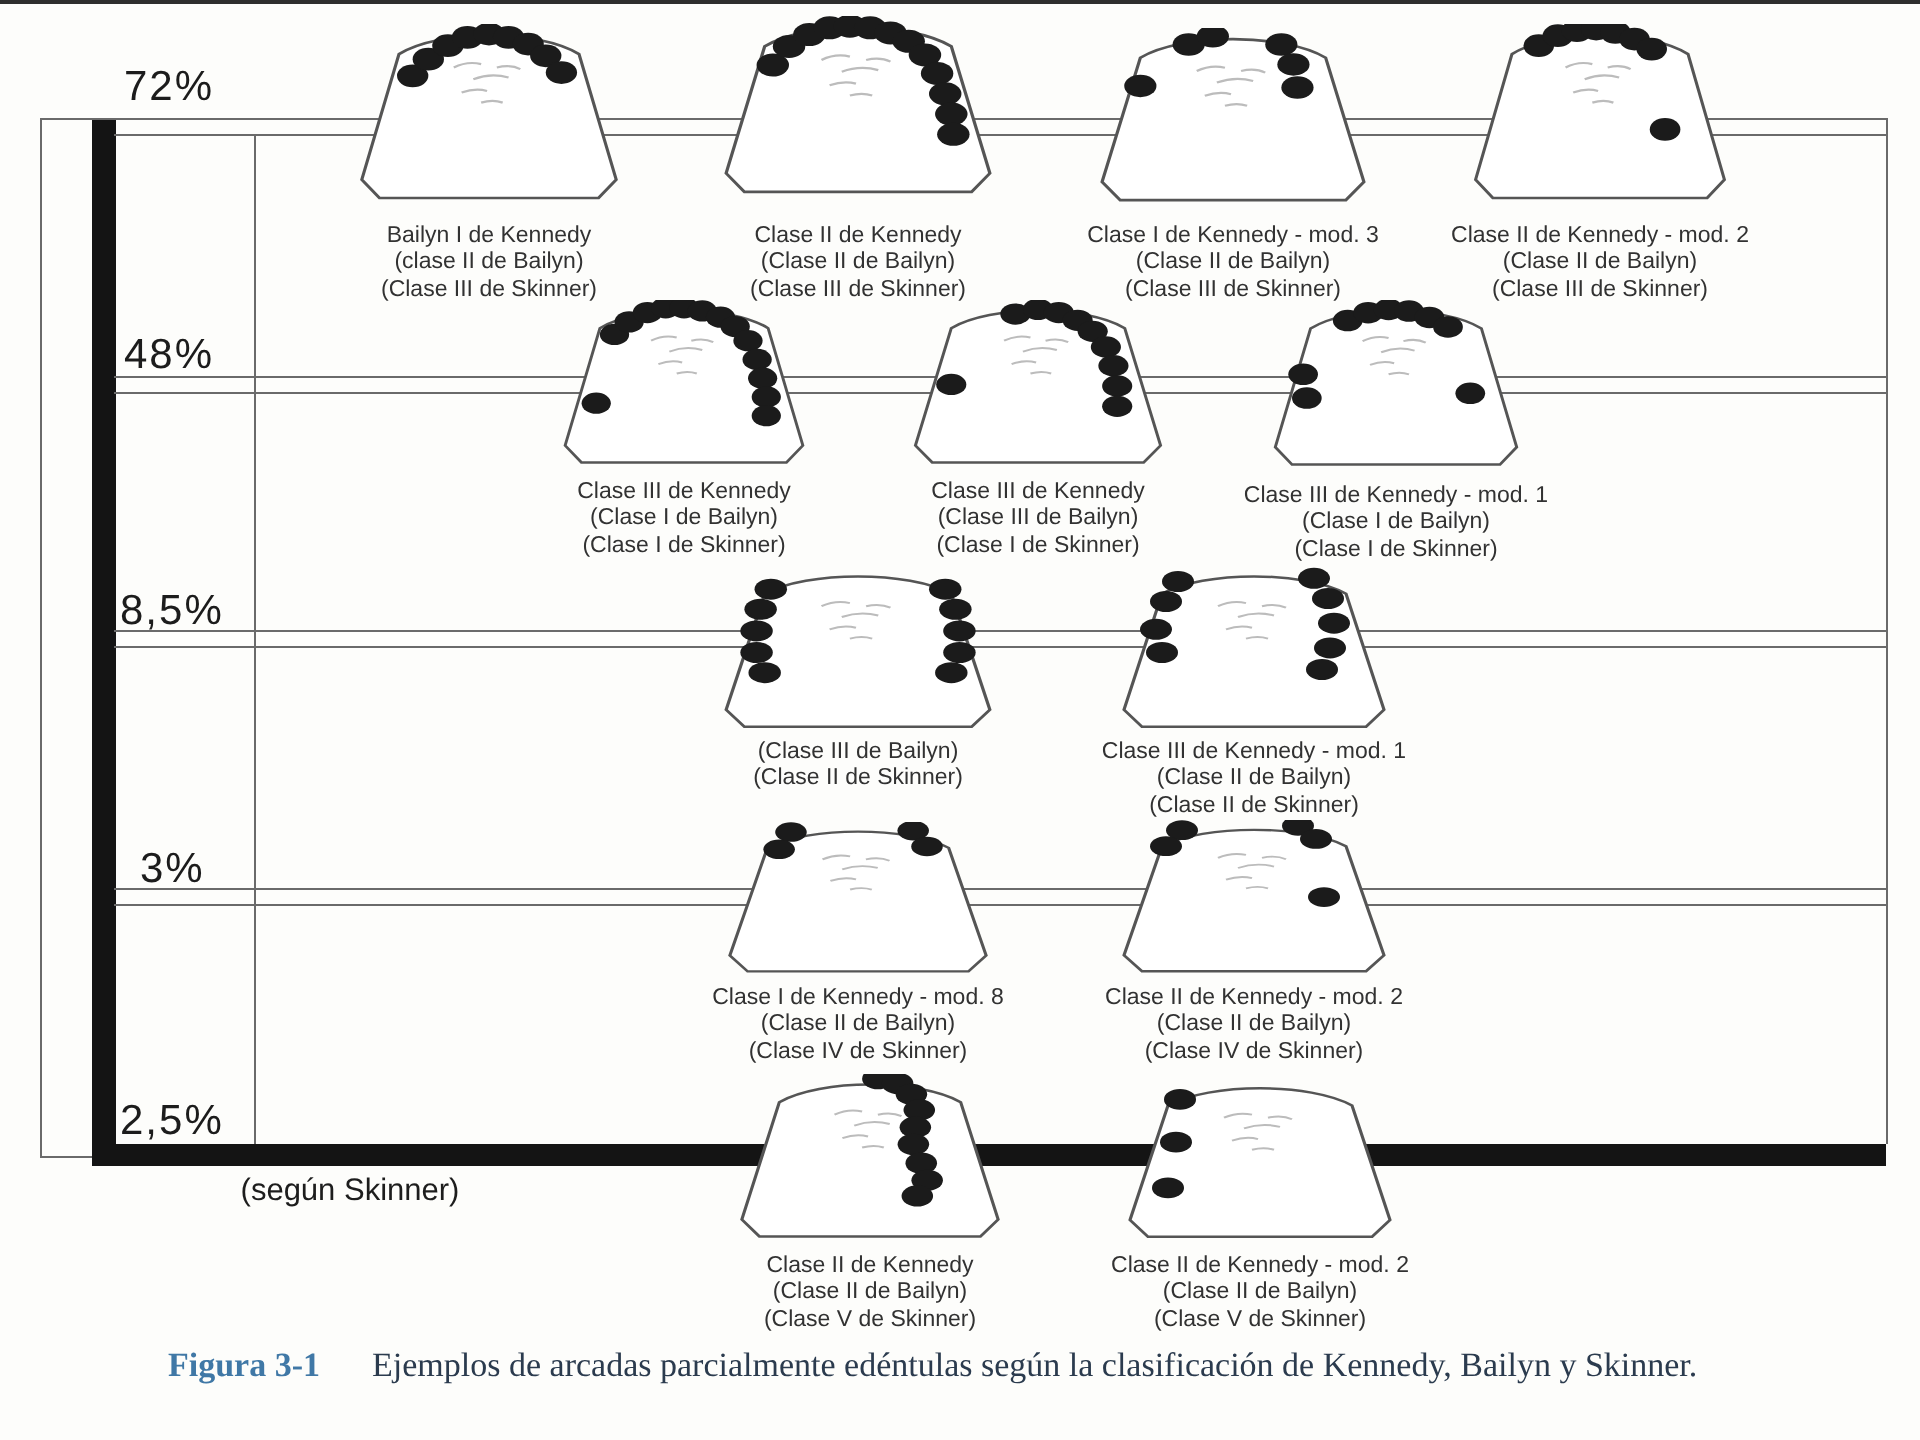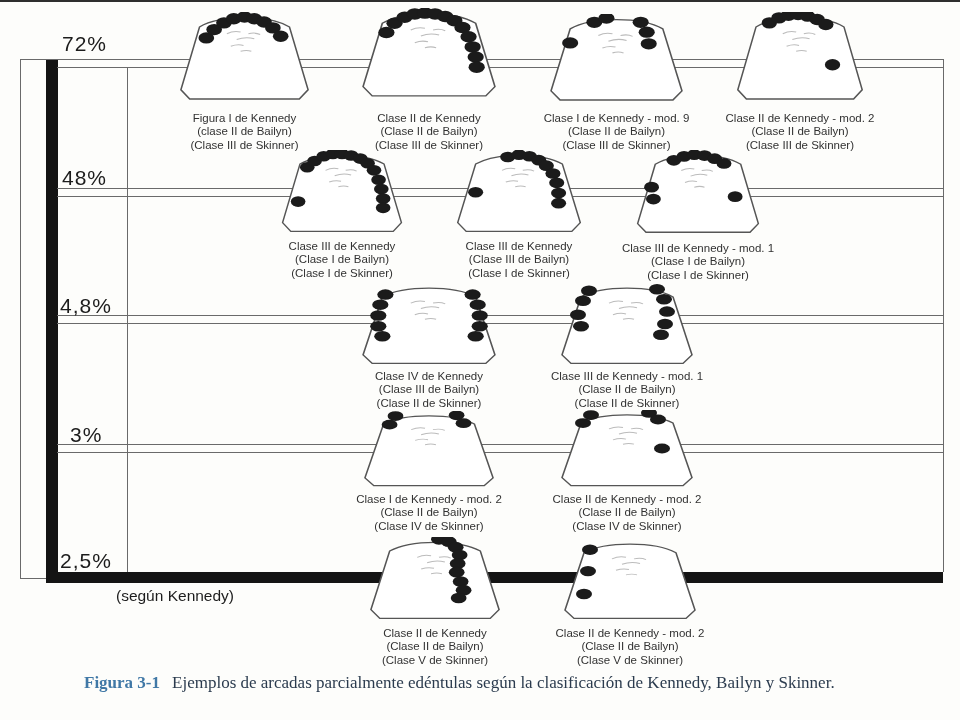--- a/index.html
+++ b/index.html
@@ -11,21 +11,21 @@
   .hbar{position:absolute;background:#141414;z-index:1;}
   .pct{position:absolute;font-size:21px;color:#1c1c1c;letter-spacing:1px;z-index:4;}
   .arch{position:absolute;z-index:2;}
   .arch svg{display:block;width:100%;height:100%;}
   .archlabel{position:absolute;width:220px;text-align:center;font-size:11.5px;line-height:13.4px;
              color:#323232;z-index:3;}
   .axis-label{position:absolute;left:52px;top:586px;width:246px;text-align:center;
               font-size:15.5px;line-height:20px;color:#1d1d1d;z-index:3;}
   .caption{position:absolute;left:84px;top:672px;width:790px;
            font-family:"Liberation Serif",serif;font-size:17px;line-height:1.32;color:#2b3b4e;z-index:3;}
-  .cap-tag{font-weight:bold;color:#4078a6;padding-right:12px;margin-top:11px;}
+  .cap-tag{font-weight:bold;color:#4078a6;padding-right:26px;margin-top:11px;}
 </style>
 </head>
 <body>
 
 <div class="slide">
   <div class="topborder"></div>
 
   <div class="vline" style="left:20px;top:59px;width:1px;height:519px;"></div>
   <div class="hline" style="left:20px;top:578px;width:26px;height:1px;"></div>
   <div class="vbar" style="left:46px;top:59px;width:12px;height:524px;"></div>
@@ -45,21 +45,21 @@
           <ellipse cx="49" cy="13" rx="8" ry="6.8" fill="#1b1b1b"></ellipse>
           <ellipse cx="59" cy="8" rx="8" ry="6.8" fill="#1b1b1b"></ellipse>
           <ellipse cx="70" cy="6" rx="8" ry="6.8" fill="#1b1b1b"></ellipse>
           <ellipse cx="80" cy="8" rx="8" ry="6.8" fill="#1b1b1b"></ellipse>
           <ellipse cx="90" cy="12" rx="8" ry="6.8" fill="#1b1b1b"></ellipse>
           <ellipse cx="99" cy="19" rx="8" ry="6.8" fill="#1b1b1b"></ellipse>
           <ellipse cx="107" cy="29" rx="8" ry="6.8" fill="#1b1b1b"></ellipse>
         </svg>
       </div>
       <div class="archlabel" style="left: 134.5px; top: 112px;">
-        <div>Figura I de Kennedy</div>
+        <div>Bailyn I de Kennedy</div>
         <div>(clase II de Bailyn)</div>
         <div>(Clase III de Skinner)</div>
       </div>
       <div class="arch" style="left: 358px; top: 8px; width: 142px; height: 93px;">
         <svg viewBox="0 0 140 110" preserveAspectRatio="none">
     <path d="M14 104 L5 93 L24 18 C45 3 95 3 116 18 L135 93 L126 104 Z" fill="#ffffff" stroke="#555555" stroke-width="1.6"></path>
     <path d="M52 26q7 -4 14 -2M62 33q9 -4 18 -1M56 41q7 -3 13 -1M74 26q7 -2 12 1M66 47q6 -2 11 0" fill="none" stroke="#bcbcbc" stroke-width="1.3"></path>
     <ellipse cx="28" cy="29" rx="8" ry="6.8" fill="#1b1b1b"></ellipse>
           <ellipse cx="36" cy="18" rx="8" ry="6.8" fill="#1b1b1b"></ellipse>
           <ellipse cx="46" cy="11" rx="8" ry="6.8" fill="#1b1b1b"></ellipse>
@@ -86,21 +86,21 @@
     <path d="M52 26q7 -4 14 -2M62 33q9 -4 18 -1M56 41q7 -3 13 -1M74 26q7 -2 12 1M66 47q6 -2 11 0" fill="none" stroke="#bcbcbc" stroke-width="1.3"></path>
     <ellipse cx="48" cy="10" rx="8" ry="6.8" fill="#1b1b1b"></ellipse>
           <ellipse cx="60" cy="5" rx="8" ry="6.8" fill="#1b1b1b"></ellipse>
           <ellipse cx="24" cy="35" rx="8" ry="6.8" fill="#1b1b1b"></ellipse>
           <ellipse cx="94" cy="10" rx="8" ry="6.8" fill="#1b1b1b"></ellipse>
           <ellipse cx="100" cy="22" rx="8" ry="6.8" fill="#1b1b1b"></ellipse>
           <ellipse cx="102" cy="36" rx="8" ry="6.8" fill="#1b1b1b"></ellipse>
         </svg>
       </div>
       <div class="archlabel" style="left: 506.5px; top: 112px;">
-        <div>Clase I de Kennedy - mod. 9</div>
+        <div>Clase I de Kennedy - mod. 3</div>
         <div>(Clase II de Bailyn)</div>
         <div>(Clase III de Skinner)</div>
       </div>
       <div class="arch" style="left: 733px; top: 12px; width: 134px; height: 92px;">
         <svg viewBox="0 0 140 110" preserveAspectRatio="none">
     <path d="M14 104 L5 93 L24 18 C45 3 95 3 116 18 L135 93 L126 104 Z" fill="#ffffff" stroke="#555555" stroke-width="1.6"></path>
     <path d="M52 26q7 -4 14 -2M62 33q9 -4 18 -1M56 41q7 -3 13 -1M74 26q7 -2 12 1M66 47q6 -2 11 0" fill="none" stroke="#bcbcbc" stroke-width="1.3"></path>
     <ellipse cx="38" cy="13" rx="8" ry="6.8" fill="#1b1b1b"></ellipse>
           <ellipse cx="48" cy="7" rx="8" ry="6.8" fill="#1b1b1b"></ellipse>
           <ellipse cx="58" cy="4" rx="8" ry="6.8" fill="#1b1b1b"></ellipse>
@@ -178,41 +178,40 @@
           <ellipse cx="20" cy="47" rx="8" ry="6.8" fill="#1b1b1b"></ellipse>
           <ellipse cx="22" cy="62" rx="8" ry="6.8" fill="#1b1b1b"></ellipse>
           <ellipse cx="110" cy="59" rx="8" ry="6.8" fill="#1b1b1b"></ellipse>
         </svg>
       </div>
       <div class="archlabel" style="left: 588px; top: 242px;">
         <div>Clase III de Kennedy - mod. 1</div>
         <div>(Clase I de Bailyn)</div>
         <div>(Clase I de Skinner)</div>
       </div>
-      <div class="pct" style="left: 60px; top: 294px;">4,8%</div>
+      <div class="pct" style="left: 60px; top: 294px;">8,5%</div>
       <div class="hline" style="left: 57px; top: 315px; width: 887px; height: 1px;"></div>
       <div class="hline" style="left: 57px; top: 323px; width: 887px; height: 1px;"></div>
       <div class="arch" style="left: 358px; top: 283px; width: 142px; height: 85px;">
         <svg viewBox="0 0 140 110" preserveAspectRatio="none">
     <path d="M14 104 L5 93 L24 18 C45 3 95 3 116 18 L135 93 L126 104 Z" fill="#ffffff" stroke="#555555" stroke-width="1.6"></path>
     <path d="M52 26q7 -4 14 -2M62 33q9 -4 18 -1M56 41q7 -3 13 -1M74 26q7 -2 12 1M66 47q6 -2 11 0" fill="none" stroke="#bcbcbc" stroke-width="1.3"></path>
     <ellipse cx="27" cy="15" rx="8" ry="6.8" fill="#1b1b1b"></ellipse>
           <ellipse cx="22" cy="28" rx="8" ry="6.8" fill="#1b1b1b"></ellipse>
           <ellipse cx="20" cy="42" rx="8" ry="6.8" fill="#1b1b1b"></ellipse>
           <ellipse cx="20" cy="56" rx="8" ry="6.8" fill="#1b1b1b"></ellipse>
           <ellipse cx="24" cy="69" rx="8" ry="6.8" fill="#1b1b1b"></ellipse>
           <ellipse cx="113" cy="15" rx="8" ry="6.8" fill="#1b1b1b"></ellipse>
           <ellipse cx="118" cy="28" rx="8" ry="6.8" fill="#1b1b1b"></ellipse>
           <ellipse cx="120" cy="42" rx="8" ry="6.8" fill="#1b1b1b"></ellipse>
           <ellipse cx="120" cy="56" rx="8" ry="6.8" fill="#1b1b1b"></ellipse>
           <ellipse cx="116" cy="69" rx="8" ry="6.8" fill="#1b1b1b"></ellipse>
         </svg>
       </div>
       <div class="archlabel" style="left: 319px; top: 370px;">
-        <div>Clase IV de Kennedy</div>
         <div>(Clase III de Bailyn)</div>
         <div>(Clase II de Skinner)</div>
       </div>
       <div class="arch" style="left: 557px; top: 283px; width: 140px; height: 85px;">
         <svg viewBox="0 0 140 110" preserveAspectRatio="none">
     <path d="M14 104 L5 93 L24 18 C45 3 95 3 116 18 L135 93 L126 104 Z" fill="#ffffff" stroke="#555555" stroke-width="1.6"></path>
     <path d="M52 26q7 -4 14 -2M62 33q9 -4 18 -1M56 41q7 -3 13 -1M74 26q7 -2 12 1M66 47q6 -2 11 0" fill="none" stroke="#bcbcbc" stroke-width="1.3"></path>
     <ellipse cx="32" cy="10" rx="8" ry="6.8" fill="#1b1b1b"></ellipse>
           <ellipse cx="26" cy="23" rx="8" ry="6.8" fill="#1b1b1b"></ellipse>
           <ellipse cx="21" cy="41" rx="8" ry="6.8" fill="#1b1b1b"></ellipse>
@@ -236,21 +235,21 @@
         <svg viewBox="0 0 140 110" preserveAspectRatio="none">
     <path d="M14 104 L5 93 L24 18 C45 3 95 3 116 18 L135 93 L126 104 Z" fill="#ffffff" stroke="#555555" stroke-width="1.6"></path>
     <path d="M52 26q7 -4 14 -2M62 33q9 -4 18 -1M56 41q7 -3 13 -1M74 26q7 -2 12 1M66 47q6 -2 11 0" fill="none" stroke="#bcbcbc" stroke-width="1.3"></path>
     <ellipse cx="36" cy="7" rx="8" ry="6.8" fill="#1b1b1b"></ellipse>
           <ellipse cx="30" cy="19" rx="8" ry="6.8" fill="#1b1b1b"></ellipse>
           <ellipse cx="98" cy="6" rx="8" ry="6.8" fill="#1b1b1b"></ellipse>
           <ellipse cx="105" cy="17" rx="8" ry="6.8" fill="#1b1b1b"></ellipse>
         </svg>
       </div>
       <div class="archlabel" style="left: 319px; top: 493px;">
-        <div>Clase I de Kennedy - mod. 2</div>
+        <div>Clase I de Kennedy - mod. 8</div>
         <div>(Clase II de Bailyn)</div>
         <div>(Clase IV de Skinner)</div>
       </div>
       <div class="arch" style="left: 557px; top: 410px; width: 140px; height: 80px;">
         <svg viewBox="0 0 140 110" preserveAspectRatio="none">
     <path d="M14 104 L5 93 L24 18 C45 3 95 3 116 18 L135 93 L126 104 Z" fill="#ffffff" stroke="#555555" stroke-width="1.6"></path>
     <path d="M52 26q7 -4 14 -2M62 33q9 -4 18 -1M56 41q7 -3 13 -1M74 26q7 -2 12 1M66 47q6 -2 11 0" fill="none" stroke="#bcbcbc" stroke-width="1.3"></path>
     <ellipse cx="34" cy="7" rx="8" ry="6.8" fill="#1b1b1b"></ellipse>
           <ellipse cx="26" cy="18" rx="8" ry="6.8" fill="#1b1b1b"></ellipse>
           <ellipse cx="92" cy="4" rx="8" ry="6.8" fill="#1b1b1b"></ellipse>
@@ -295,19 +294,19 @@
         </svg>
       </div>
       <div class="archlabel" style="left: 520px; top: 627px;">
         <div>Clase II de Kennedy - mod. 2</div>
         <div>(Clase II de Bailyn)</div>
         <div>(Clase V de Skinner)</div>
       </div>
     </div>
 
   <div class="axis-label">
-    <div>(según Kennedy)</div>
+    <div>(según Skinner)</div>
   </div>
 
   <div class="caption">
     <span class="cap-tag">Figura 3-1</span><span class="cap-text">Ejemplos de arcadas parcialmente edéntulas según la clasificación de Kennedy, Bailyn y Skinner.</span>
   </div>
 </div>
 
 </body></html>

